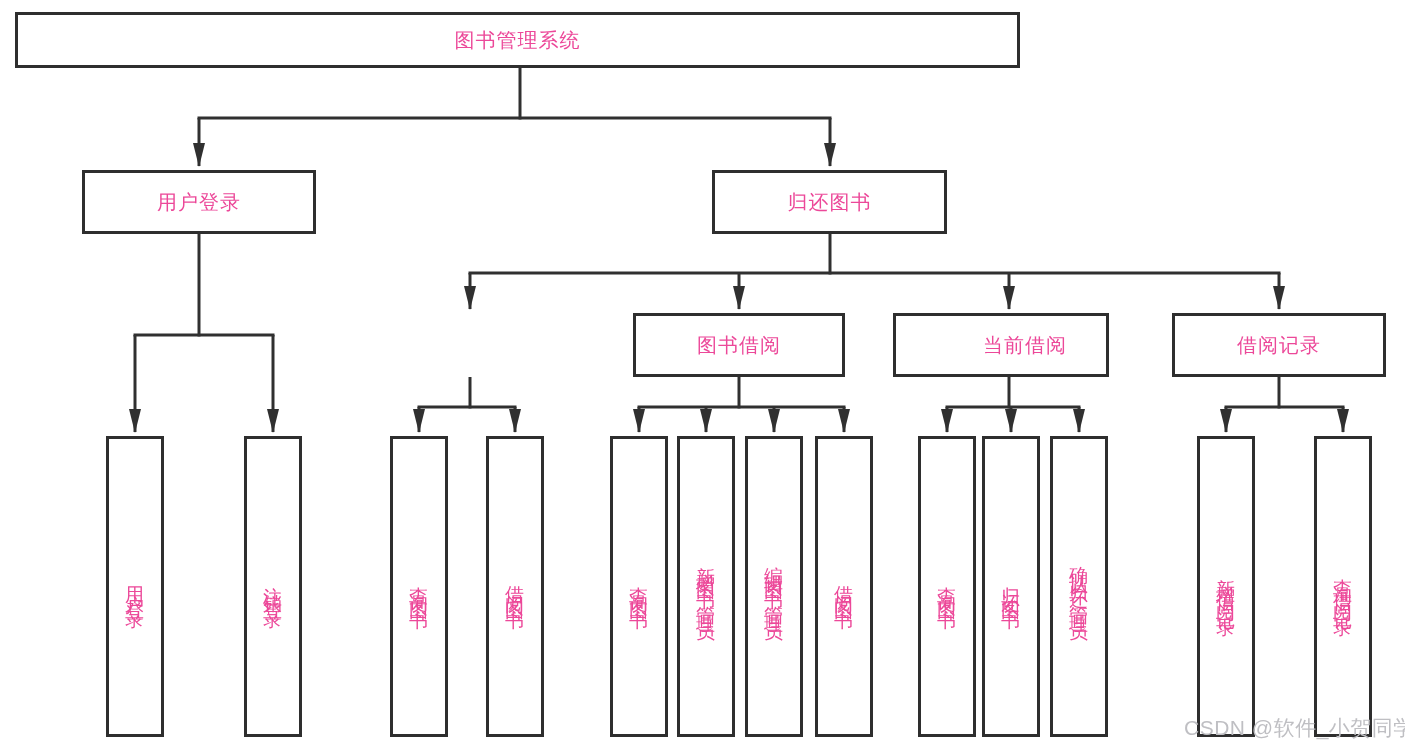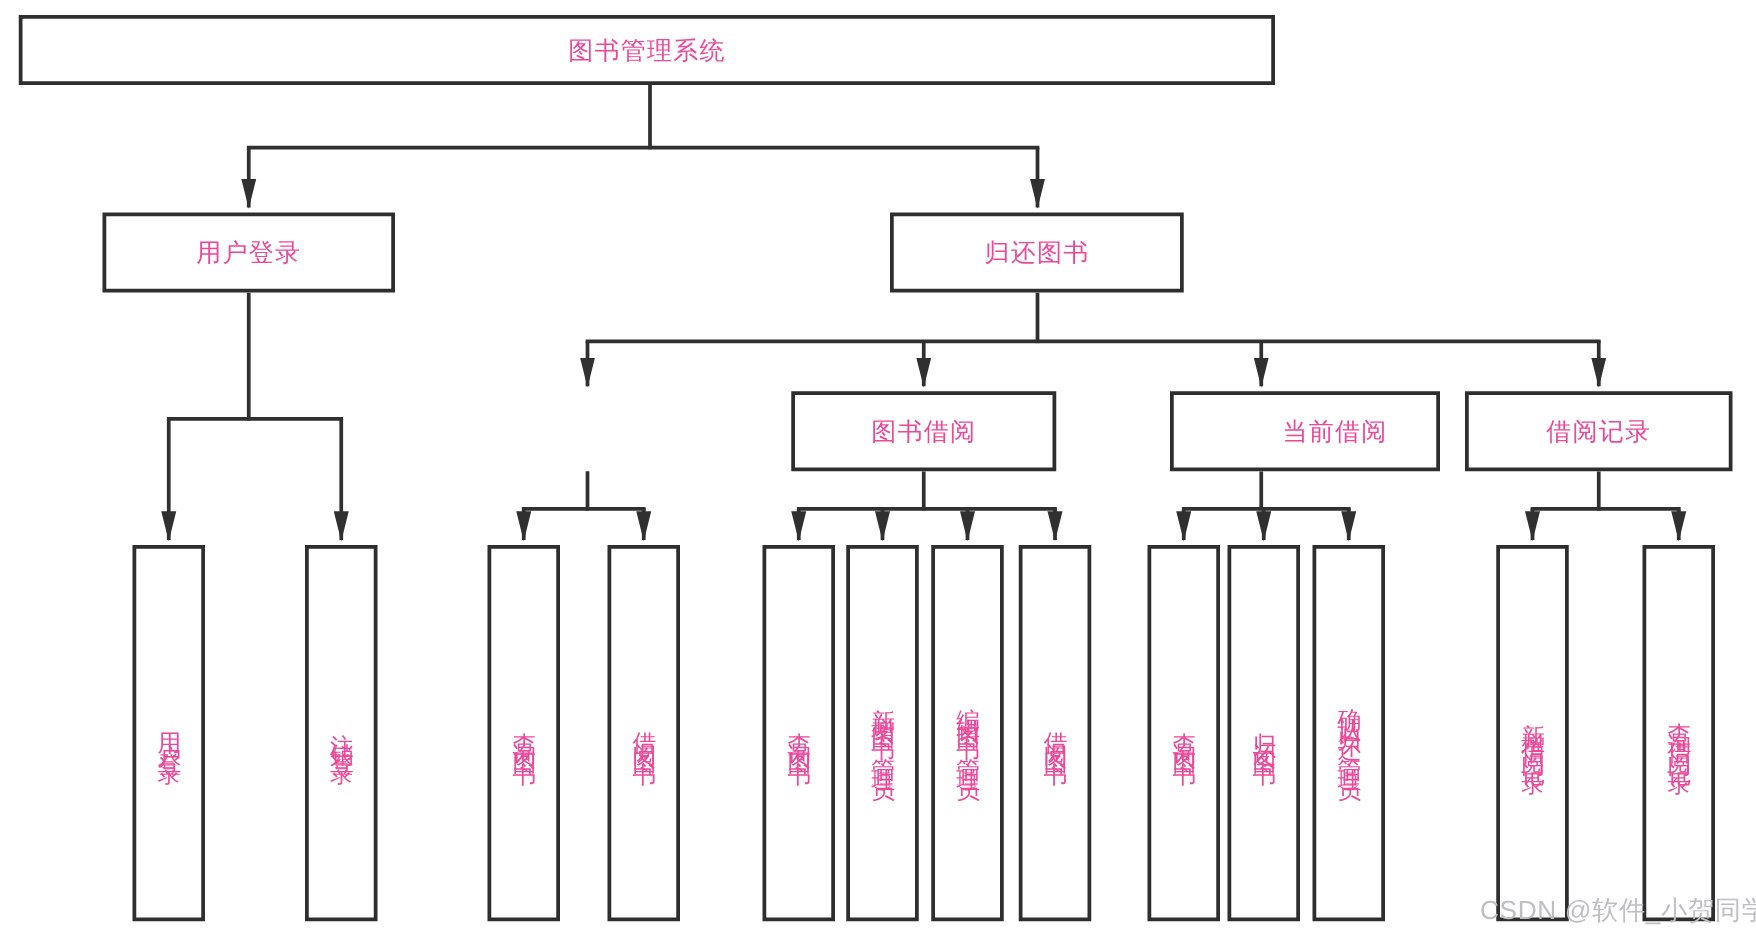--- a/index.html
+++ b/index.html
@@ -105,21 +105,21 @@
       <line x1="1343" y1="407" x2="1343" y2="432" marker-end="url(#arw)"></line>
     </g>
   </svg>
 
   <div class="node hnode" style="left:15px; top:12px; width:1005px; height:56px;">图书管理系统</div>
 
   <div class="node hnode" style="left:82px; top:170px; width:234px; height:64px;">用户登录</div>
   <div class="node hnode" style="left:712px; top:170px; width:235px; height:64px;">归还图书</div>
 
   <div class="node hnode" style="left:633px; top:313px; width:212px; height:64px;">图书借阅</div>
-  <div class="node hnode" style="left:936px; top:313px; width:216px; height:64px;padding-left:48px;">当前借阅</div>
+  <div class="node hnode" style="left:893px; top:313px; width:216px; height:64px;padding-left:48px;">当前借阅</div>
   <div class="node hnode" style="left:1172px; top:313px; width:214px; height:64px;">借阅记录</div>
 
   <div class="node leaf" style="left:106px;">用户登录</div>
   <div class="node leaf" style="left:244px;">注销登录</div>
 
   <div class="node leaf" style="left:390px;">查询图书</div>
   <div class="node leaf" style="left:486px;">借阅图书</div>
 
   <div class="node leaf" style="left:610px;">查询图书</div>
   <div class="node leaf" style="left:677px;">新增图书（管理员）</div>

